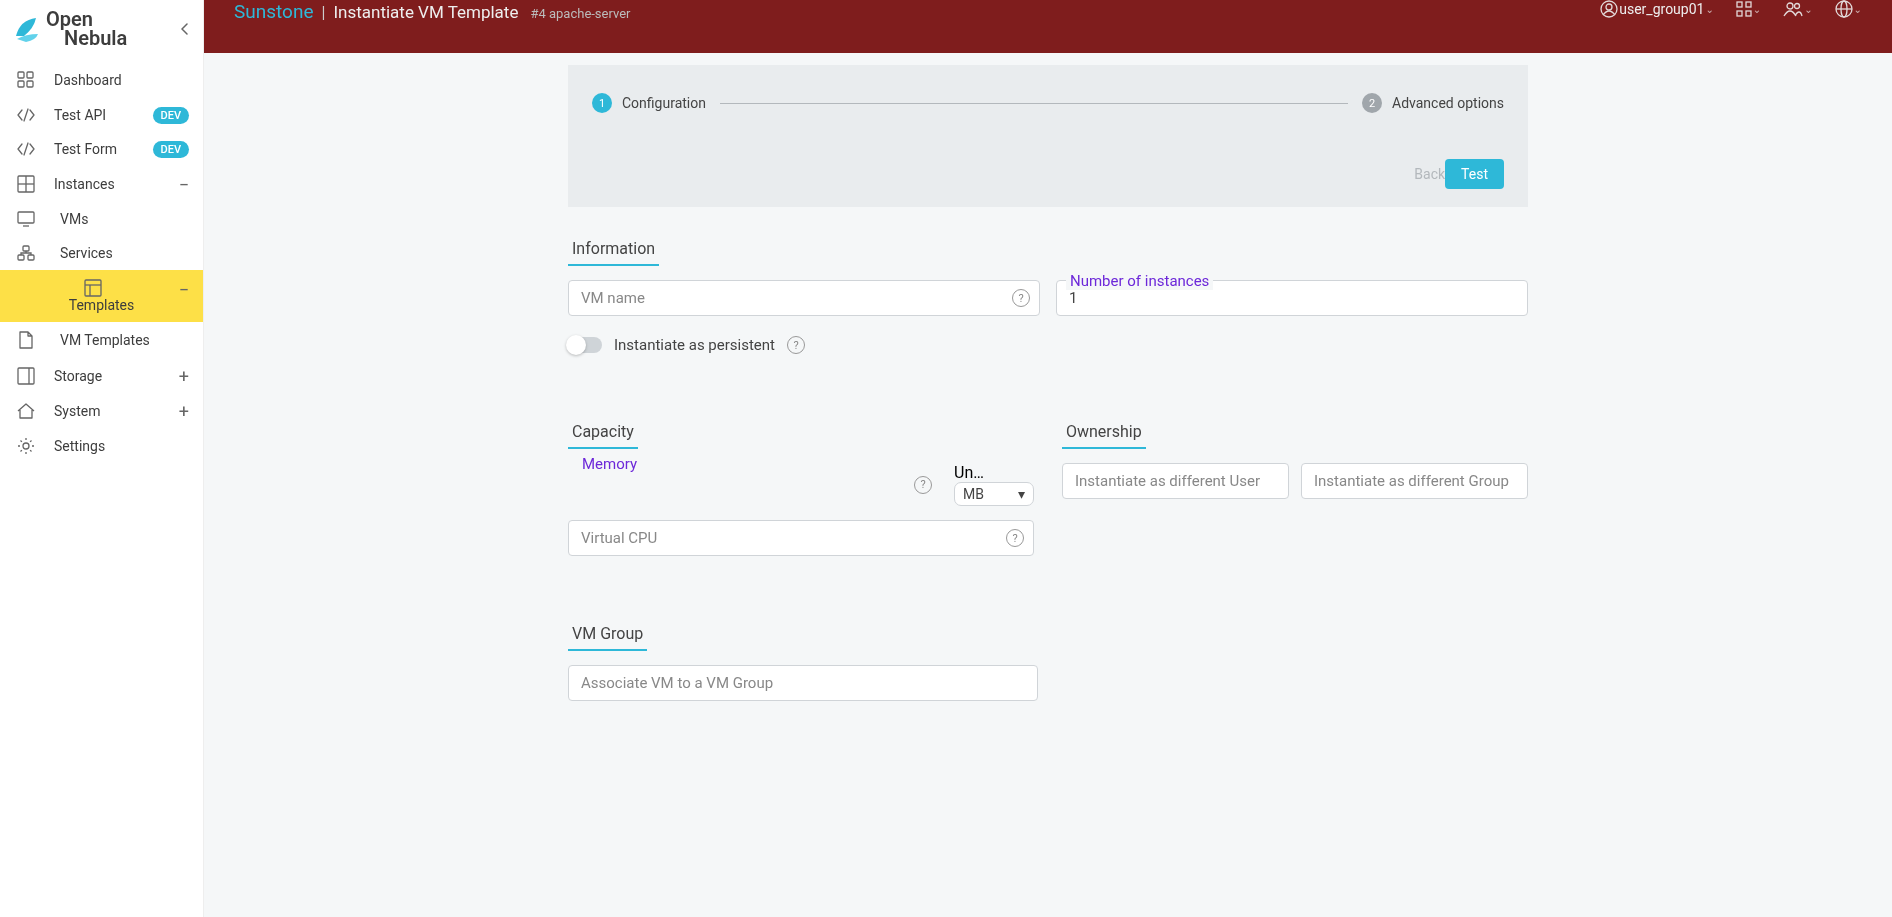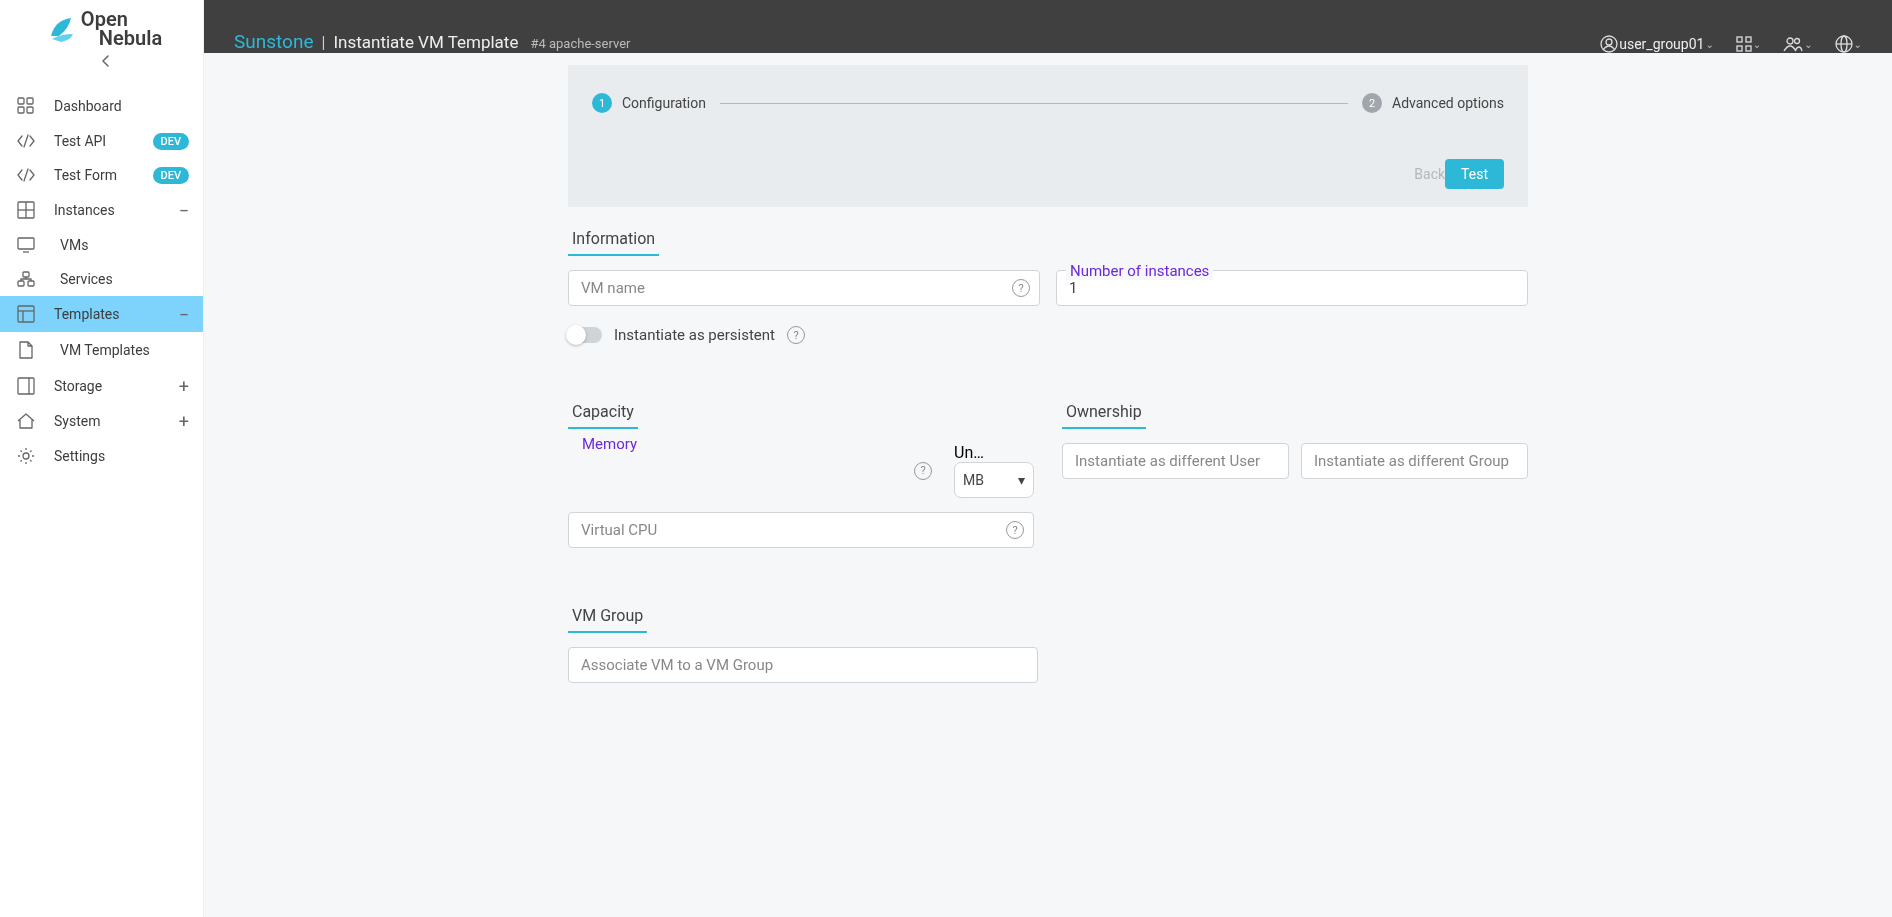--- a/index.html
+++ b/index.html
@@ -1,32 +1,32 @@
 <!DOCTYPE html>
 <html><head>
 <meta charset="utf-8">
 <style>
 * { box-sizing: border-box; margin: 0; padding: 0; font-family: -apple-system, BlinkMacSystemFont, 'Segoe UI', Roboto, Helvetica, Arial, sans-serif; }
 body { background: #f5f7f8; overflow: hidden; }
 .app { display: flex; height: 100vh; }
 .sidebar { width: 204px; background: #fff; border-right: 1px solid #eee; display: flex; flex-direction: column; }
-.logo-wrap { display: flex; align-items: center; justify-content: space-between; padding: 10px 6px 14px 14px; flex-direction: column; }
+.logo-wrap { display: flex; align-items: center; justify-content: space-between; padding: 10px 6px 14px 14px; }
 .logo { display: flex; align-items: center; gap: 6px; }
 .logo-text { font-size: 20px; font-weight: 600; color: #3d3d3d; line-height: 0.95; }
 .logo-text .line2 { margin-left: 18px; }
 .collapse-btn { width: 26px; height: 26px; display: flex; align-items: center; justify-content: center; color: #666; cursor: pointer; border-radius:4px; }
 .nav { list-style: none; }
 .nav-item { display: flex; align-items: center; padding: 9px 16px; color: #3d3d3d; font-size: 14px; cursor: pointer; position: relative; }
 .nav-item .nav-icon { width: 20px; display: flex; justify-content: center; margin-right: 18px; color: #666; }
 .nav-item.sub .nav-icon { margin-right: 24px; }
-.nav-item.active { background: #7dd3fc; }
+.nav-item.active { background: #fde047; flex-direction: column; }
 .nav-item .pill { position: absolute; right: 14px; background: #2eb8d8; color: #fff; font-size: 11px; padding: 2px 8px; border-radius: 10px; font-weight: 500; }
 .nav-item .exp { position: absolute; right: 14px; color: #666; font-size: 18px; }
 .main { flex: 1; display: flex; flex-direction: column; min-width: 0; }
-.topbar { height: 53px; background: #404040; display: flex; align-items: flex-end; padding: 0 30px; color: #fff; justify-content: space-between; }
+.topbar { height: 53px; background: #7f1d1d; display: flex; align-items: flex-start; padding: 0 30px; color: #fff; justify-content: space-between; }
 .topbar-left { display: flex; align-items: baseline; gap: 8px; }
 .brand { color: #2eb8d8; font-size: 19px; font-weight: 400; }
 .sep { color: #ccc; }
 .page-title { font-size: 17px; color: #eee; }
 .page-sub { font-size: 13px; color: #bbb; margin-left: 4px; }
 .topbar-right { display: flex; align-items: center; gap: 22px; }
 .tb-item { display: flex; align-items: center; gap: 1px; color: #eee; font-size: 14px; cursor: pointer; }
 .tb-item svg { opacity: 0.9; }
 .chev { font-size: 10px; opacity: 0.7; }
 .content { flex: 1; overflow: auto; padding: 0 30px 30px 30px; }
@@ -35,35 +35,35 @@
 .stepper-row { display: flex; align-items: center; gap: 14px; }
 .step-node { display: flex; align-items: center; gap: 10px; }
 .step-circle { width: 20px; height: 20px; border-radius: 50%; display: flex; align-items: center; justify-content: center; font-size: 11px; color: #fff; }
 .step-circle.active { background: #2eb8d8; }
 .step-circle.inactive { background: #a0a6ab; }
 .step-label { font-size: 14px; color: #444; }
 .step-line { flex: 1; height: 1px; background: #b3b8bc; }
 .stepper-actions { display: flex; justify-content: flex-end; margin-top: 46px; align-items: center; }
 .btn-back { color: #b3b8bc; font-size: 14px; background: none; border: none; cursor: default; }
 .btn-next { background: #2eb8d8; color: #fff; border: none; padding: 7px 16px; border-radius: 4px; font-size: 14px; cursor: pointer; }
-.section-title { display: inline-block; font-size: 16px; color: #444; padding: 6px 4px; border-bottom: 2px solid #2eb8d8; margin-top: 16px; }
+.section-title { display: inline-block; font-size: 16px; color: #444; padding: 6px 4px; border-bottom: 2px solid #2eb8d8; margin-top: 26px; }
 .form-row { display: flex; gap: 16px; margin-top: 14px; }
 .field { position: relative; flex: 1; }
 .field input, .field .input-like { width: 100%; height: 36px; border: 1px solid #d0d4d8; border-radius: 4px; padding: 0 12px; font-size: 15px; color: #444; background: #fff; }
 .field input::placeholder, .input-like.placeholder { color: #888; }
 .field .legend { position: absolute; top: -8px; left: 10px; background: #f5f7f8; padding: 0 4px; font-size: 15px; color: #6d28d9; }
 .tiny-help { position: absolute; right: 10px; top: 50%; transform: translateY(-50%); width: 18px; height: 18px; border: 1.5px solid #999; border-radius: 50%; display: flex; align-items: center; justify-content: center; font-size: 11px; color: #888; cursor: pointer; }
 .col { flex: 1; min-width: 0; }
 .toggle-row { display: flex; align-items: center; gap: 12px; margin-top: 20px; }
 .toggle { width: 34px; height: 16px; border-radius: 10px; background: #cfd4d8; position: relative; cursor: pointer; }
 .toggle-knob { position: absolute; left: -2px; top: -2px; width: 20px; height: 20px; border-radius: 50%; background: #fff; box-shadow: 0 1px 3px rgba(0,0,0,0.25); }
 .toggle-label { font-size: 15px; color: #444; }
 .two-col { display: flex; gap: 28px; margin-top: 36px; }
 .unit-field { width: 80px; position: relative; }
-.unit-select { width: 100%; height: 36px; border: 1px solid #d0d4d8; border-radius: 7px; background: #fff; padding: 0 8px; display: flex; align-items: center; justify-content: space-between; font-size: 14px; color: #444; cursor: pointer; }
+.unit-select { width: 100%; height: 24px; border: 1px solid #d0d4d8; border-radius: 7px; background: #fff; padding: 0 8px; display: flex; align-items: center; justify-content: space-between; font-size: 14px; color: #444; cursor: pointer; }
 .dropdown-box { flex:1; height: 36px; border: 1px solid #d0d4d8; border-radius: 4px; background: #fff; display: flex; align-items: center; padding: 0 12px; font-size: 15px; color: #888; cursor: pointer; }
 .cap-row { display: flex; gap: 12px; margin-top: 14px; }
 .owner-row { display: flex; gap: 12px; margin-top: 14px; }
 svg { display: block; }
 </style>
 </head>
 <body>
 
 <div class="app">
   <aside class="sidebar">

